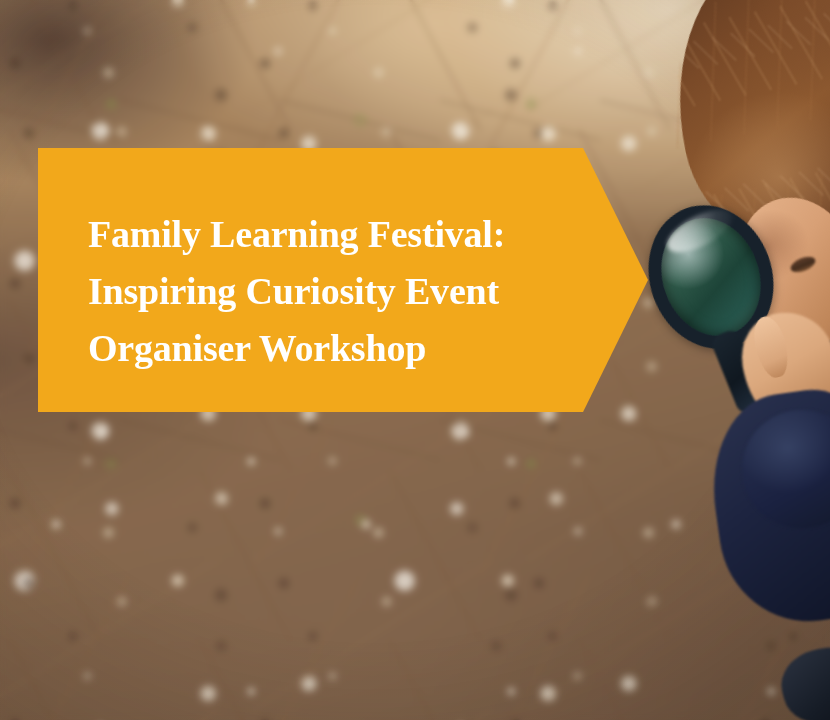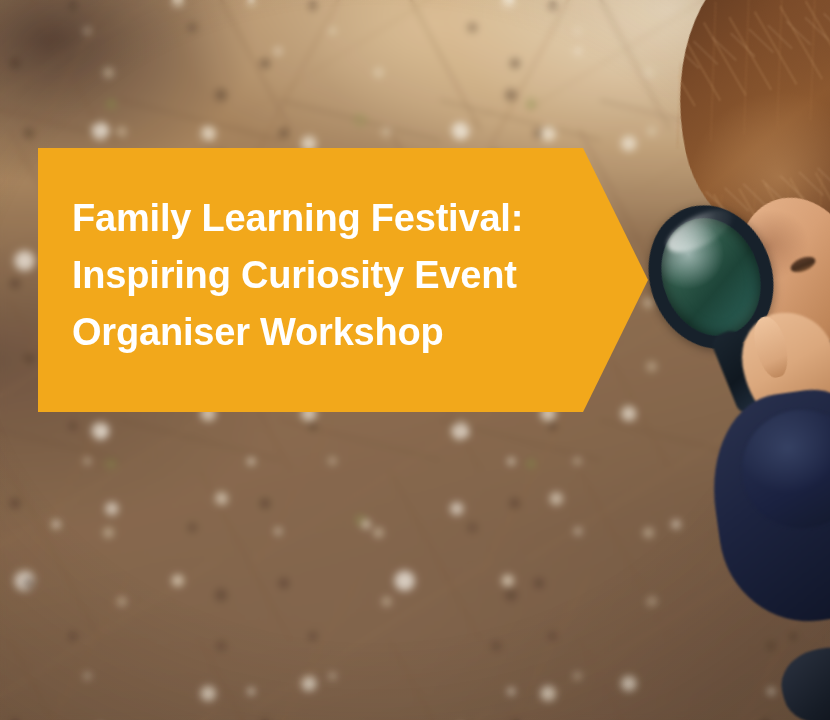--- a/index.html
+++ b/index.html
@@ -229,23 +229,23 @@
     width: 610px;
     height: 264px;
     background: #f2a81b;
     clip-path: polygon(0 0, 89.35% 0, 100% 50%, 89.35% 100%, 0 100%);
   }
   .banner-title {
     position: absolute;
     left: 72px;
     top: 190px;
     width: 530px;
-    margin: 0;
+    margin: 16px;
     color: #ffffff;
-    font-family: Liberation Sans, sans-serif;
+    font-family: Liberation Serif, serif;
     font-size: 38px;
     font-weight: 700;
     line-height: 57px;
     letter-spacing: -0.2px;
     white-space: pre-line;
   }
 </style>
 </head>
 <body>
 

